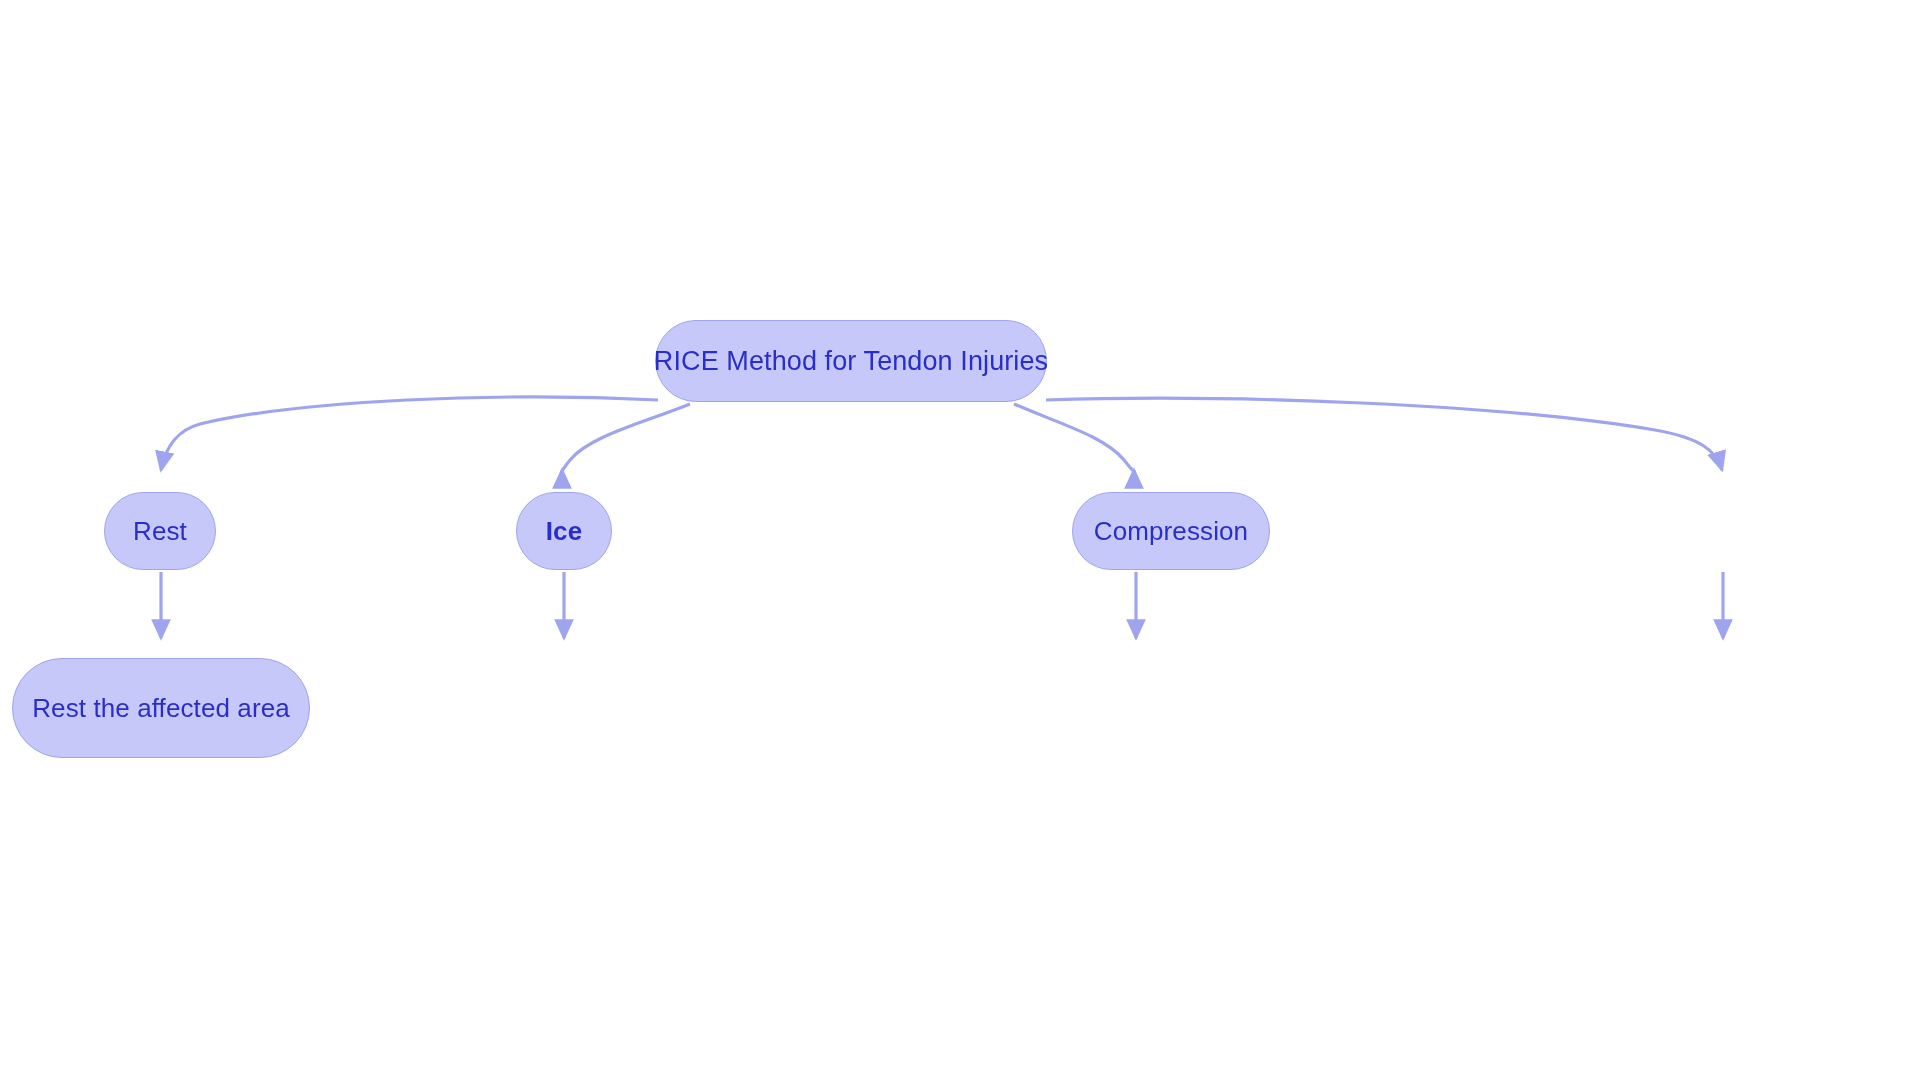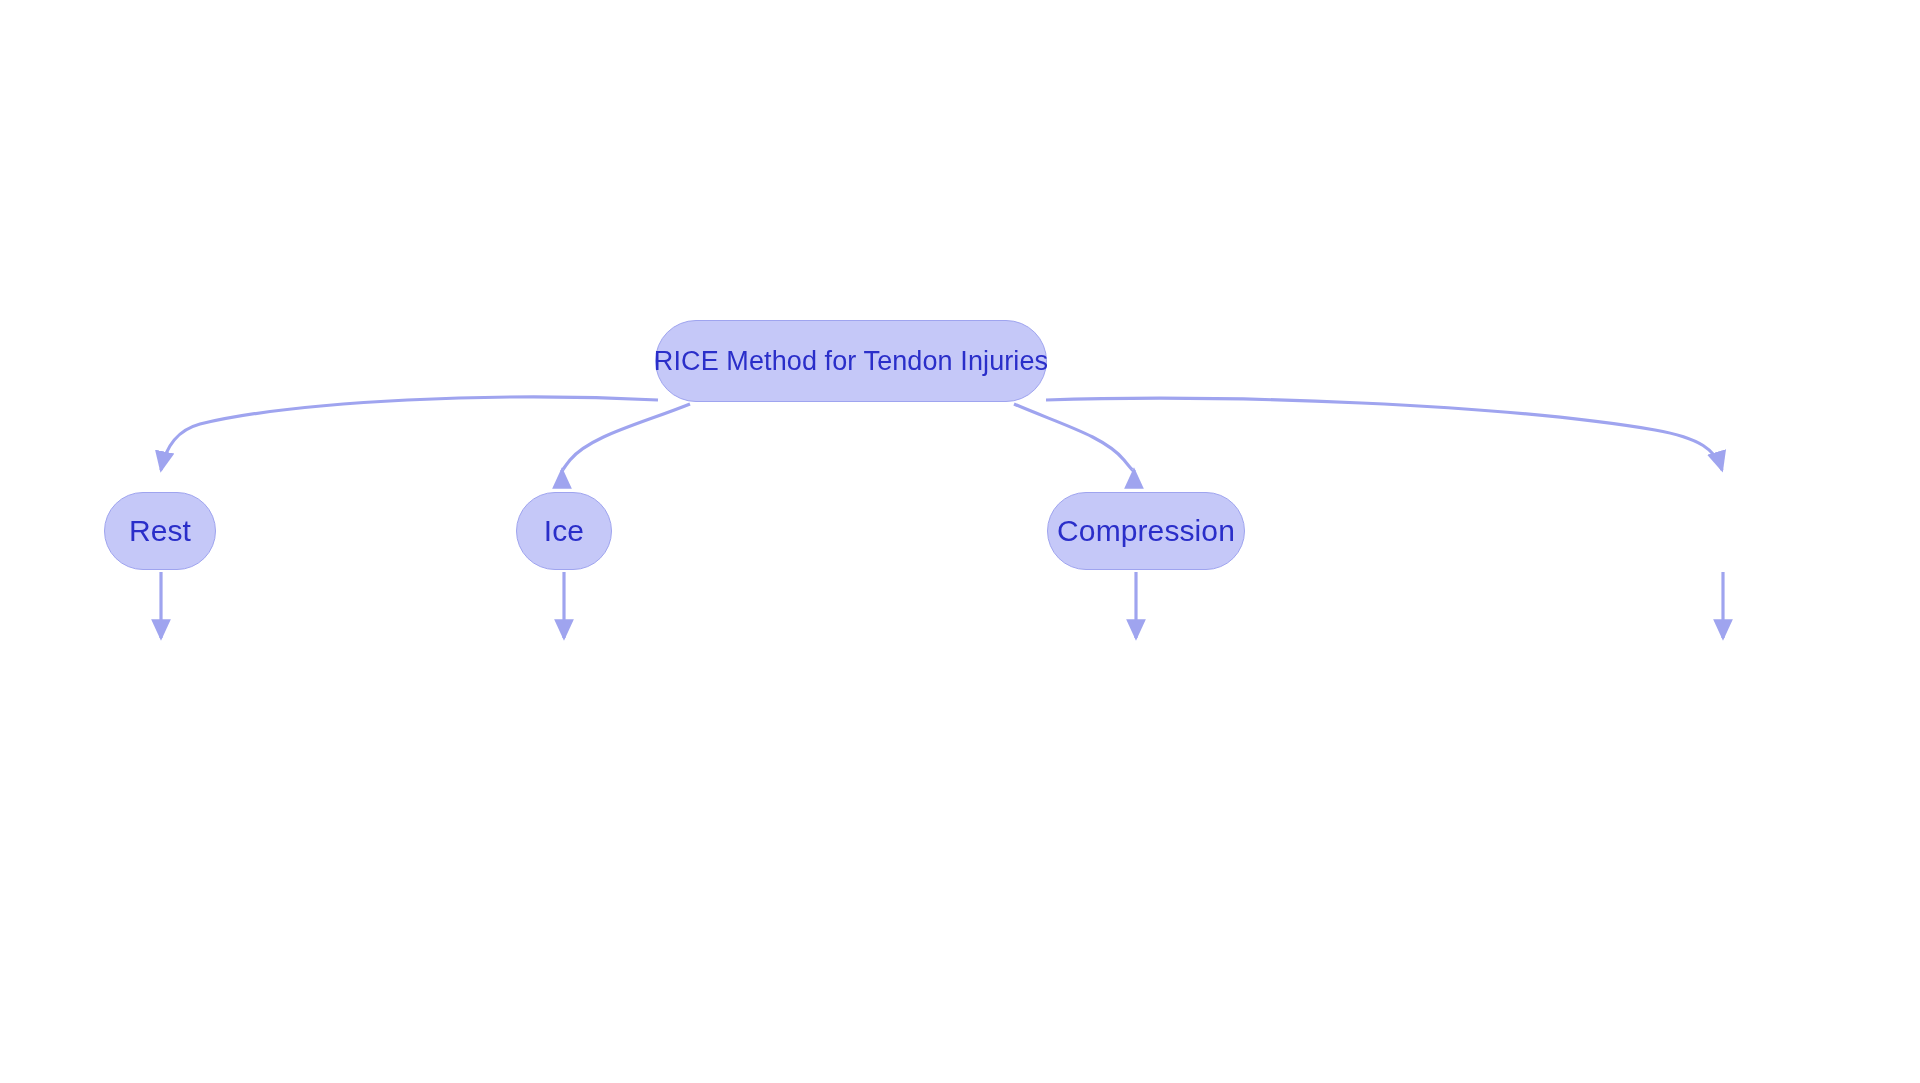--- a/index.html
+++ b/index.html
@@ -53,25 +53,25 @@
     width: 392px;
     height: 82px;
     border-radius: 41px;
     font-size: 27px;
   }
   
   .node.mid {
     top: 492px;
     height: 78px;
     border-radius: 39px;
-    font-size: 30px;
+    font-size: 26px;
   }
   .node.mid-rest      { left: 104px;  width: 112px; }
-  .node.mid-ice       { left: 516px;  width:  96px; }
-  .node.mid-comp      { left: 1047px; width: 198px; }
+  .node.mid-ice       { left: 516px;  width:  96px; font-weight: bold; }
+  .node.mid-comp      { left: 1072px; width: 198px; }
   .node.mid-elev      { left: 1643px; width: 160px; }
   
   .node.leaf {
     top: 658px;
     height: 100px;
     border-radius: 50px;
     font-size: 26px;
   }
   .node.leaf-rest { left: 12px;   width: 298px; }
   .node.leaf-ice  { left: 392px;  width: 344px; }
@@ -117,14 +117,17 @@
   <div class="node mid mid-rest">
     <span class="node-label">Rest</span>
   </div>
   <div class="node mid mid-ice">
     <span class="node-label">Ice</span>
   </div>
   <div class="node mid mid-comp">
     <span class="node-label">Compression</span>
   </div>
 
+  <div class="node leaf leaf-rest">
+    <span class="node-label">Rest the affected area</span>
+  </div>
 
 </div>
 
 </body></html>

